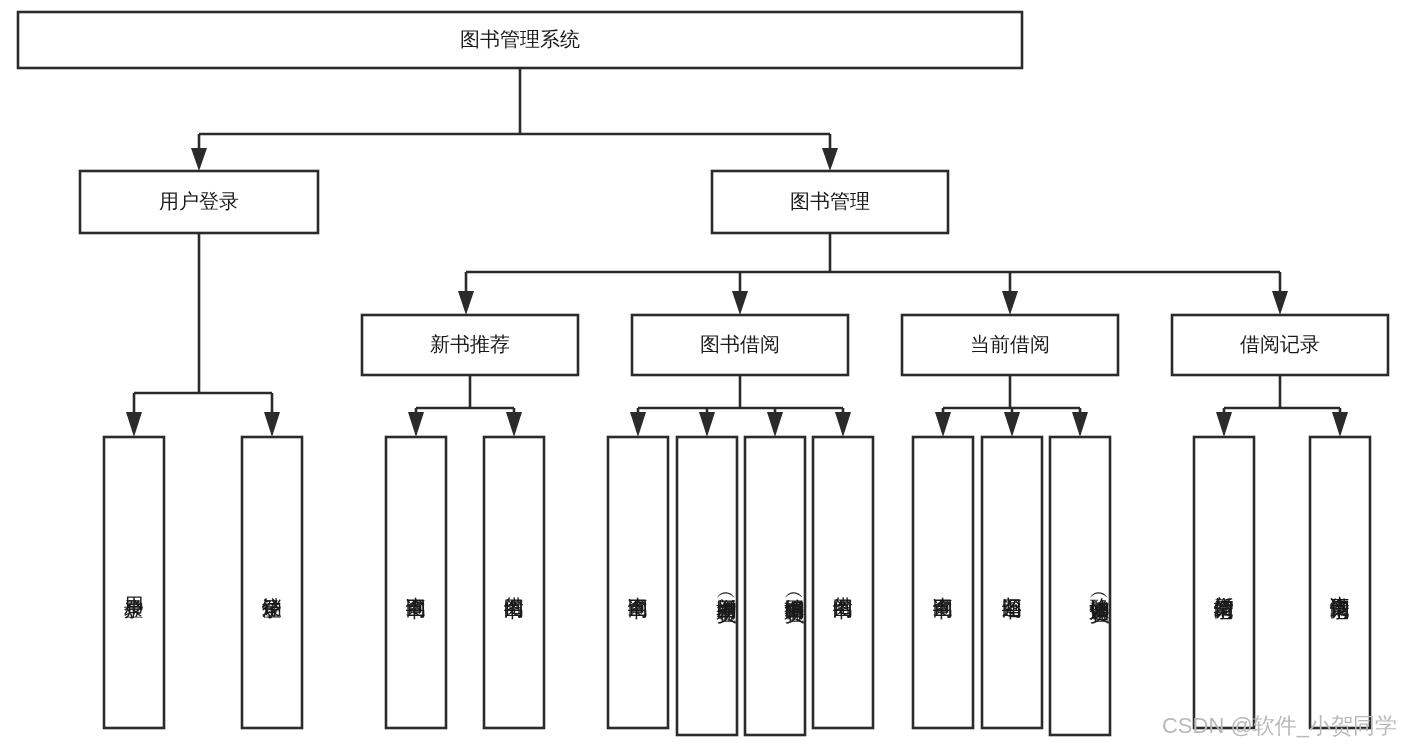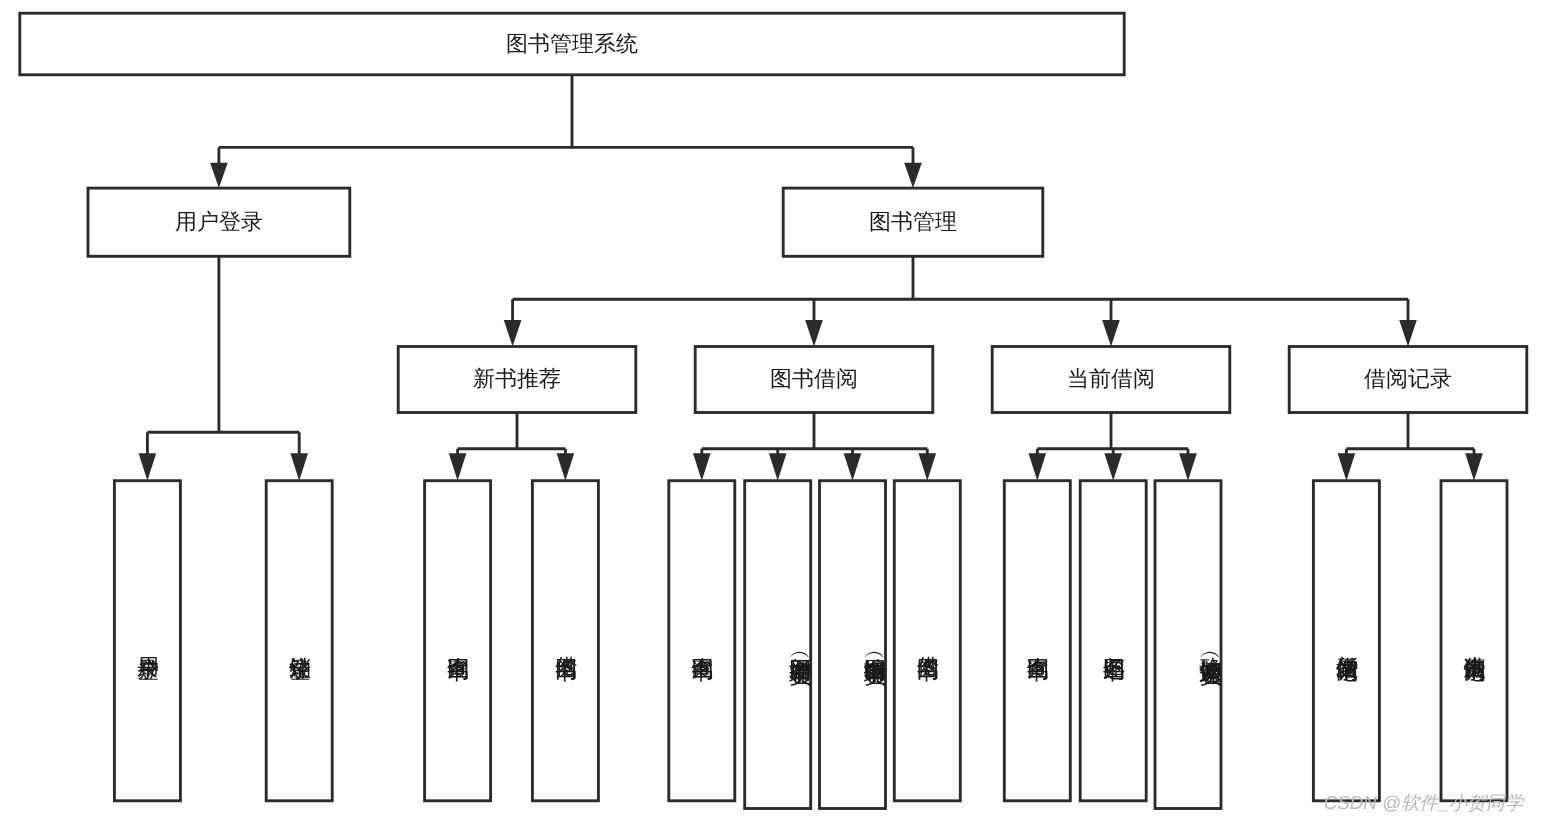--- a/index.html
+++ b/index.html
@@ -59,27 +59,26 @@
     color: #1a1a1a;
     letter-spacing: 1px;
     display: flex;
     align-items: center;
     justify-content: center;
     white-space: nowrap;
     pointer-events: none;
   }
   .watermark {
     position: absolute;
-    right: 20px;
+    right: 8px;
     bottom: 6px;
     font-family: "Liberation Sans", "DejaVu Sans", sans-serif;
-    font-size: 17px;
+    font-size: 22px;
     color: #b9b9b9;
     white-space: nowrap;
-    font-style: italic;
   }
 </style>
 </head>
 <body>
 
 <div id="diagram-root">
 
   <svg class="flow" viewBox="0 0 1405 747">
 
     <g>

